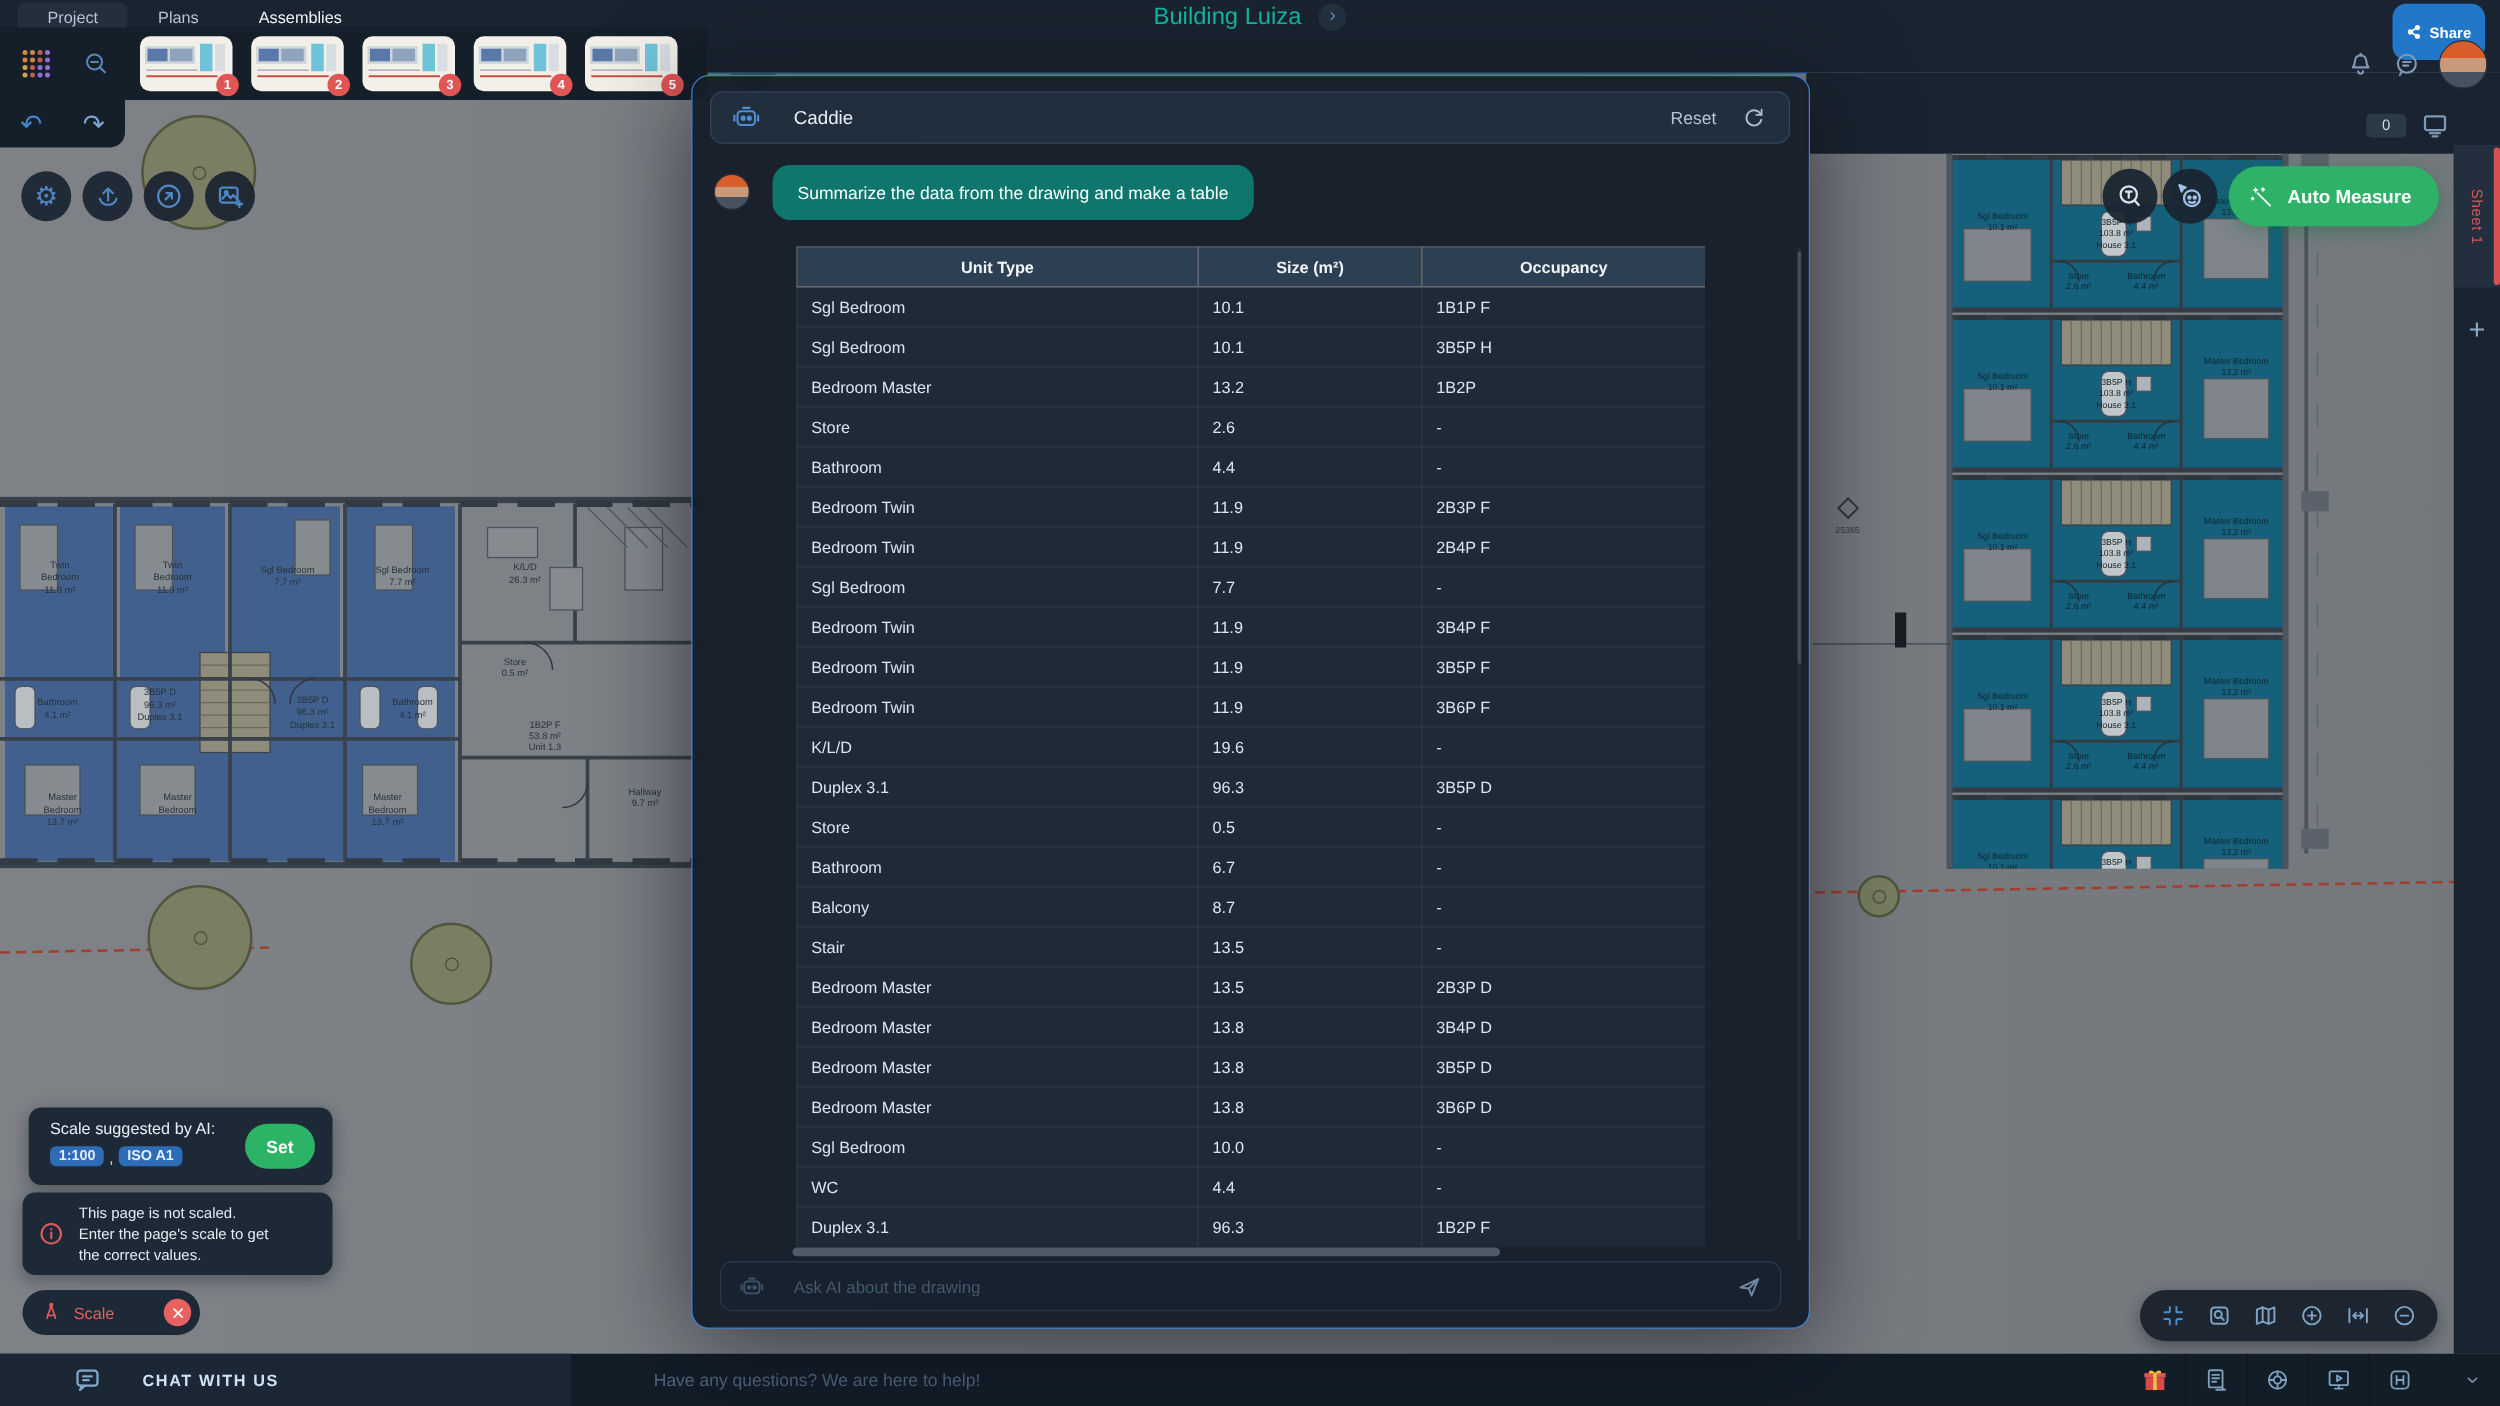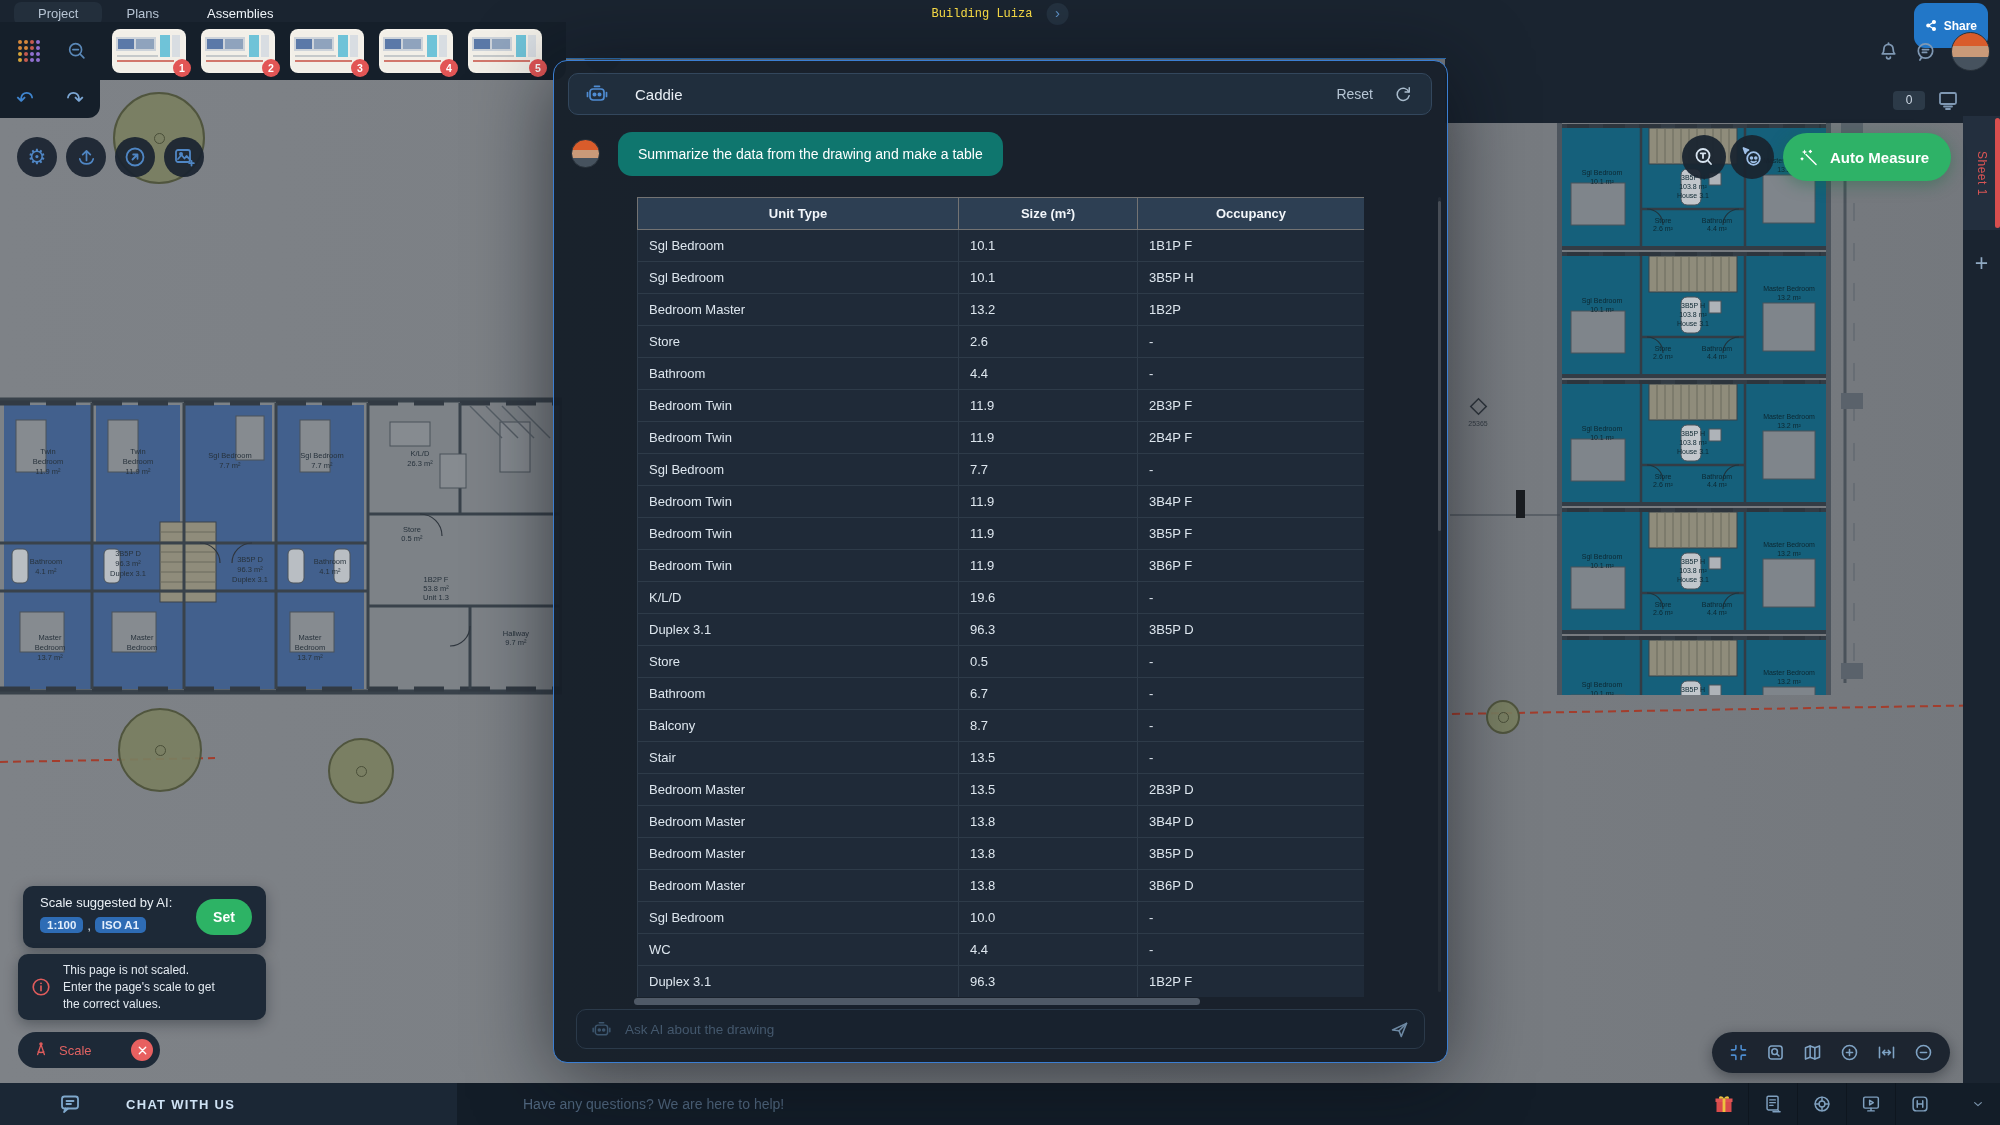--- a/index.html
+++ b/index.html
@@ -15,21 +15,21 @@
         display:flex;align-items:center;justify-content:center;z-index:2;}
   .tree::after{content:"";width:9px;height:9px;border:1.5px solid #4a4f39;border-radius:50%;}
   
   .topbar{position:absolute;left:0;top:0;width:2000px;height:58px;background:#1a2430;z-index:10;}
   .tabs{position:absolute;left:14px;top:0;height:27px;display:flex;align-items:center;}
   .tab{position:relative;height:23px;line-height:23px;margin:2px 0;padding:0 24px;color:#b7c4d3;font-size:13px;cursor:default;}
   .tab:first-child{background:#232f3c;border-radius:7px;}
   .tab.active{color:#eef3f8;}
   .tab.active::after{content:"";position:absolute;left:4px;right:4px;bottom:-4px;height:4px;border-radius:2px;background:#e0524e;}
   .title-wrap{position:absolute;left:50%;top:0;height:27px;transform:translateX(-50%);display:flex;align-items:center;gap:14px;}
-  .proj-title{color:#fde047;font-size:12px;font-family:Liberation Mono, monospace;}
+  .proj-title{color:#14b8a6;font-size:19px;}
   .chev-btn{width:22px;height:22px;border-radius:50%;background:#243240;color:#5f93c8;font-size:15px;line-height:20px;text-align:center;}
   .share-btn{position:absolute;right:12px;top:3px;height:21px;padding:12px 11px;border-radius:11px;background:#2277c8;
              color:#fff;font-size:12px;font-weight:bold;display:flex;align-items:center;gap:6px;}
   .hdr-icons{position:absolute;right:10px;top:32px;display:flex;align-items:center;gap:14px;color:#7f98b3;}
   .avatar{border-radius:50%;background:linear-gradient(180deg,#d95c2b 0%,#d95c2b 36%,#c99a79 36%,#c99a79 66%,#46525e 66%);
           border:1px solid #2a333c;}
   .hdr-line{position:absolute;left:560px;top:56px;width:886px;height:3px;background:#2e74ba;z-index:9;}
   .corner-block{position:absolute;left:1445px;top:58px;width:555px;height:65px;background:#1a2430;z-index:9;}
   .view-row{position:absolute;right:40px;top:30px;display:flex;align-items:center;gap:11px;color:#7f98b3;}
   .zero-badge{min-width:24px;height:19px;border-radius:4px;background:#2c3a48;color:#cfdae6;font-size:12px;
@@ -79,21 +79,21 @@
   .bubble{position:absolute;left:64px;top:71px;height:44px;border-radius:14px;background:#0f766e;color:#fff;font-size:14px;
           display:inline-flex;align-items:center;padding:0 20px;}
   .tbl-wrap{position:absolute;left:83px;top:136px;width:727px;height:800px;overflow:hidden;}
   table{width:727px;border-collapse:collapse;table-layout:fixed;}
   th{height:29px;background:#2d3f53;color:#f2f6fa;font-size:13px;font-weight:bold;border:1px solid #737373;text-align:center;}
   td{height:31px;background:#1f2a38;color:#dde6ee;font-size:13px;padding:0 0 0 11px;border:1px solid #2e3b49;}
   .h-scroll{position:absolute;left:80px;top:937px;width:566px;height:7px;border-radius:4px;background:#56616e;opacity:.9;}
   .v-track{position:absolute;left:884px;top:136px;width:3px;height:795px;background:rgba(255,255,255,.05);border-radius:2px;}
   .v-thumb{position:absolute;left:884px;top:140px;width:3px;height:330px;background:rgba(255,255,255,.16);border-radius:2px;}
   .ask-bar{position:absolute;left:22px;top:948px;width:849px;height:40px;border-radius:10px;background:#18222e;
-           border:1px solid #2b3a4a;display:flex;align-items:center;padding:0 14px;gap:11px;box-sizing:border-box;}
+           border:1px solid #2b3a4a;display:flex;align-items:center;padding:0 14px;gap:21px;box-sizing:border-box;}
   .ask-bar .robot{color:#3d566e;}
   .ask-input{flex:1;background:transparent;border:none;outline:none;color:#c9d6e2;font-size:13.5px;font-family:inherit;}
   .ask-input::placeholder{color:#44586d;}
   .send{color:#6d89a3;}
   
   .card{position:absolute;background:#1d2937;border-radius:10px;z-index:20;box-shadow:0 4px 14px rgba(10,15,22,.35);}
   .ai-scale{left:23px;top:886px;width:243px;height:62px;}
   .ai-scale .t{position:absolute;left:17px;top:9px;font-size:13px;color:#e8eef4;}
   .badge-row{position:absolute;left:17px;top:31px;display:flex;align-items:flex-end;gap:4px;color:#dfe7ee;font-size:12px;}
   .blue-badge{padding:2px 7px;border-radius:5px;background:#2e6cb5;color:#e3eefb;font-size:11.5px;font-weight:bold;}
@@ -107,21 +107,21 @@
   .scale-pill .compass{color:#e05c5c;}
   .scale-lbl{flex:1;font-size:13px;color:#e06262;}
   .x-btn{width:22px;height:22px;border-radius:50%;background:#e86060;color:#fff;display:flex;align-items:center;justify-content:center;}
   
   .zoom-dock{position:absolute;left:1712px;top:1032px;width:238px;height:41px;border-radius:21px;background:rgba(24,33,44,.95);
            display:flex;align-items:center;justify-content:space-evenly;color:#7fa3c4;z-index:20;box-shadow:0 4px 14px rgba(10,15,22,.4);}
   .zoom-dock .on{color:#4d8dd0;}
   .bottombar{position:absolute;left:0;top:1083px;width:2000px;height:42px;background:#131d28;z-index:30;}
   .chat-seg{position:absolute;left:0;top:0;width:457px;height:42px;background:#1b2735;display:flex;align-items:center;color:#7fa8cc;}
   .chat-seg svg{margin-left:58px;}
-  .chat-label{margin-left:44px;font-size:13px;font-weight:bold;letter-spacing:1.3px;color:#cfe2f4;}
+  .chat-label{margin-left:32px;font-size:13px;font-weight:bold;letter-spacing:1.3px;color:#cfe2f4;}
   .help-text{position:absolute;left:523px;top:0;height:42px;display:flex;align-items:center;font-size:14px;color:#50677f;}
   .foot-icons{position:absolute;right:14px;top:0;height:42px;display:flex;align-items:center;color:#7fa0bf;}
   .fcell{width:48px;display:flex;justify-content:center;}
   .fsep{width:1px;height:42px;background:#0e161f;}
   .fchev{margin-left:26px;color:#7b94ac;}
 </style>
 </head>
 <body>
 
 <div class="app">

